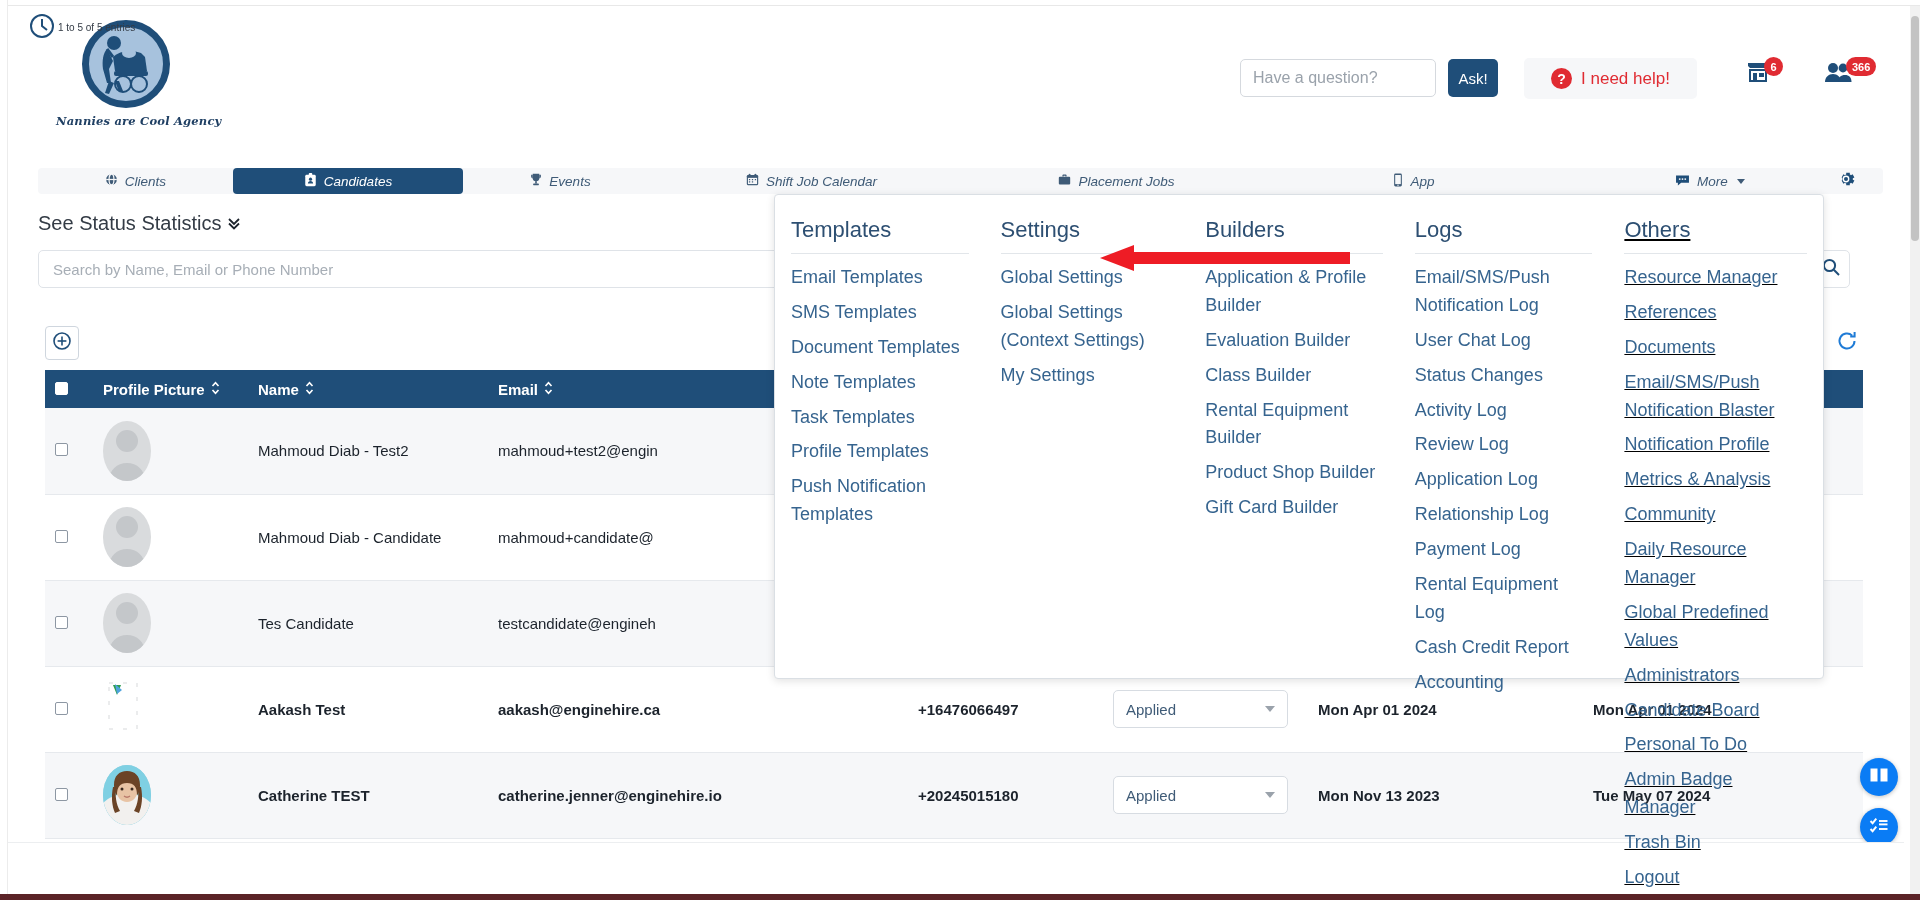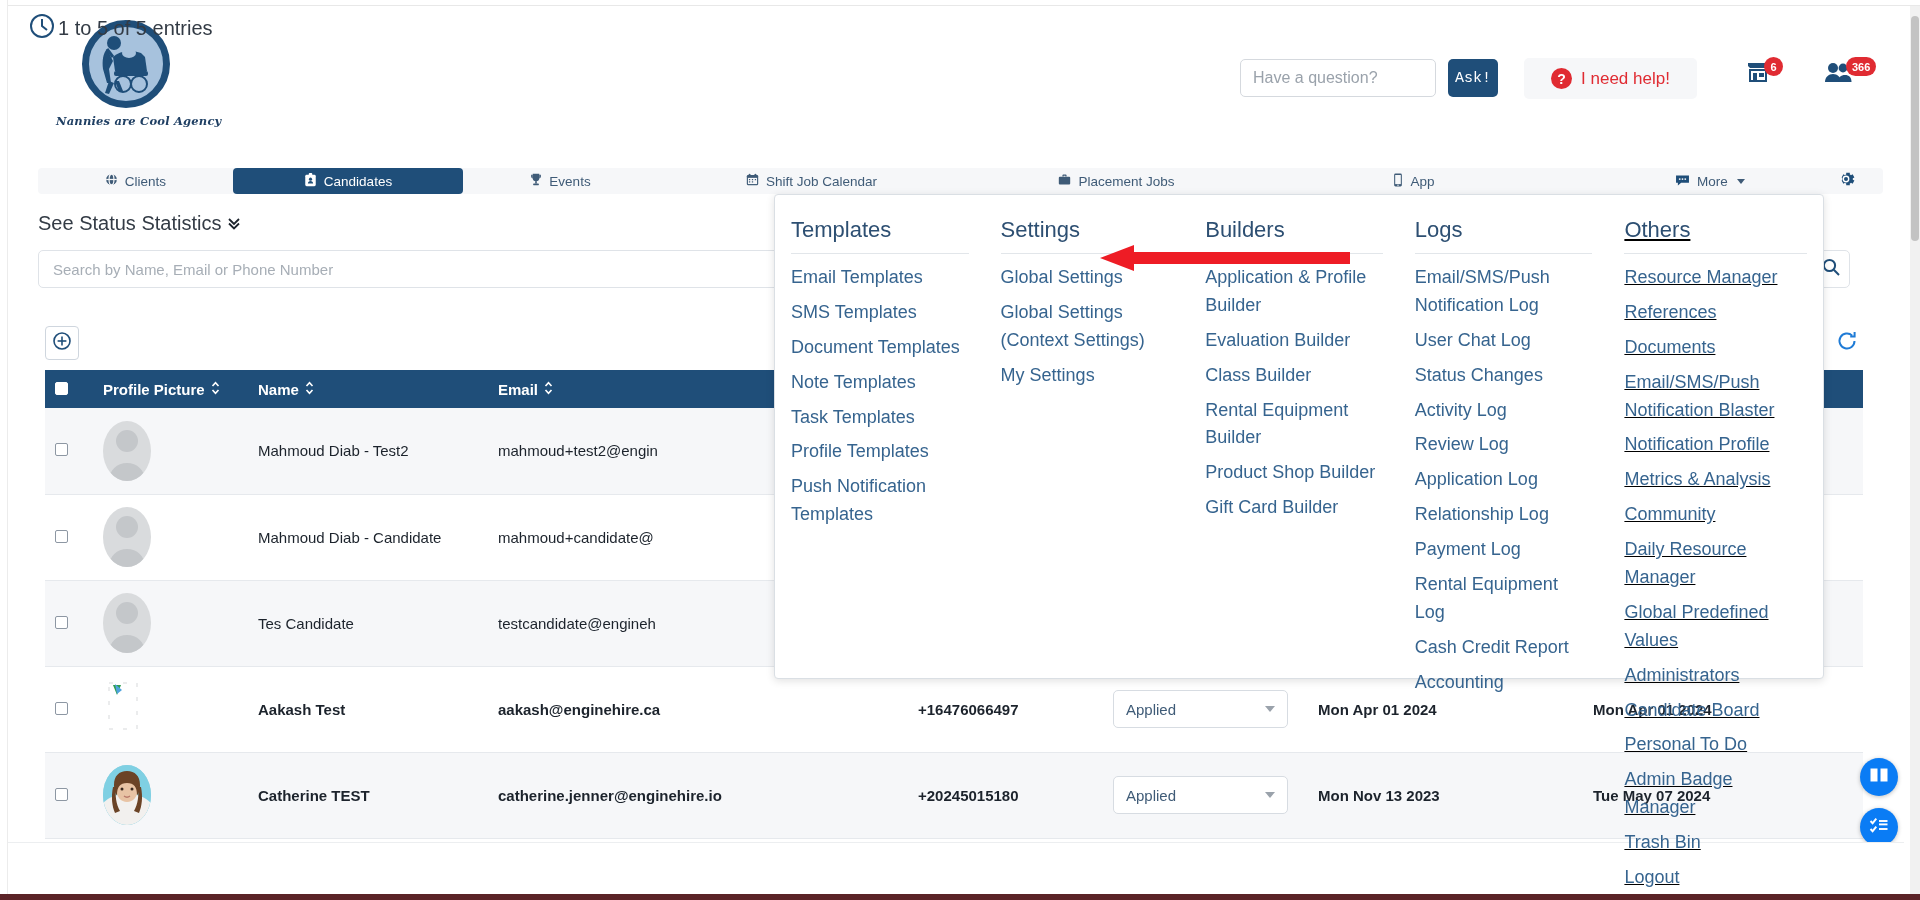--- a/index.html
+++ b/index.html
@@ -63,21 +63,21 @@
     font-family: "Liberation Sans", sans-serif;
     font-size: 16px; color: #5b6572;
     outline: none;
   }
   .ask-box::placeholder { color: #9aa2ab; }
   .ask-btn {
     position: absolute; left: 1440px; top: 53px;
     width: 50px; height: 38px;
     background: #1f4e79; color: #fff;
     border: none; border-radius: 5px;
-    font-family: Liberation Mono, monospace;
+    font-family: Liberation Sans, sans-serif;
     font-size: 15px; cursor: pointer;
     display: flex; align-items: center; justify-content: center;
   }
   .help-btn {
     position: absolute; left: 1516px; top: 52px;
     width: 173px; height: 41px;
     background: #f6f7f9; border-radius: 5px;
     display: flex; align-items: center; justify-content: center; gap: 9px;
     cursor: pointer;
   }
@@ -102,21 +102,21 @@
     font-size: 11px; font-weight: bold;
     display: flex; align-items: center; justify-content: center;
     padding: 0 6px; margin-left: -6px; margin-top: -4px;
   }
 
   
   .navbar {
     position: absolute; left: 38px; top: 168px;
     width: 1845px; height: 26px;
     background: #f6f7f9; border-radius: 4px;
-    display: flex; align-items: flex-start;
+    display: flex; align-items: flex-start; font-style: italic;
   }
   .nav-tab {
     flex: 0 0 auto;
     display: flex; align-items: center; justify-content: center; gap: 7px;
     height: 26px;
     color: #3f5b77; font-size: 13.5px;
     cursor: pointer; white-space: nowrap;
     border-radius: 4px;
   }
   .nav-tab.active { background: #1f4e79; color: #ffffff; }
@@ -281,21 +281,21 @@
   .footer {
     position: absolute; left: 8px; bottom: 6px;
     width: 1896px; height: 52px;
     background: #ffffff;
     border-top: 1px solid #eceef0;
     display: flex; align-items: center;
   }
   .footer-entries {
     position: absolute; left: 28px; top: 12px;
     display: flex; align-items: center;
-    font-size: 20px; color: #333b45;
+    font-size: 10px; color: #333b45;
   }
   .bottom-edge {
     position: absolute; left: 0; bottom: 0;
     width: 1920px; height: 6px; background: #5b2327;
   }
   .scrollbar {
     position: absolute; right: 0; top: 6px;
     width: 10px; height: 888px; background: #f1f1f1;
   }
   .scroll-thumb {

